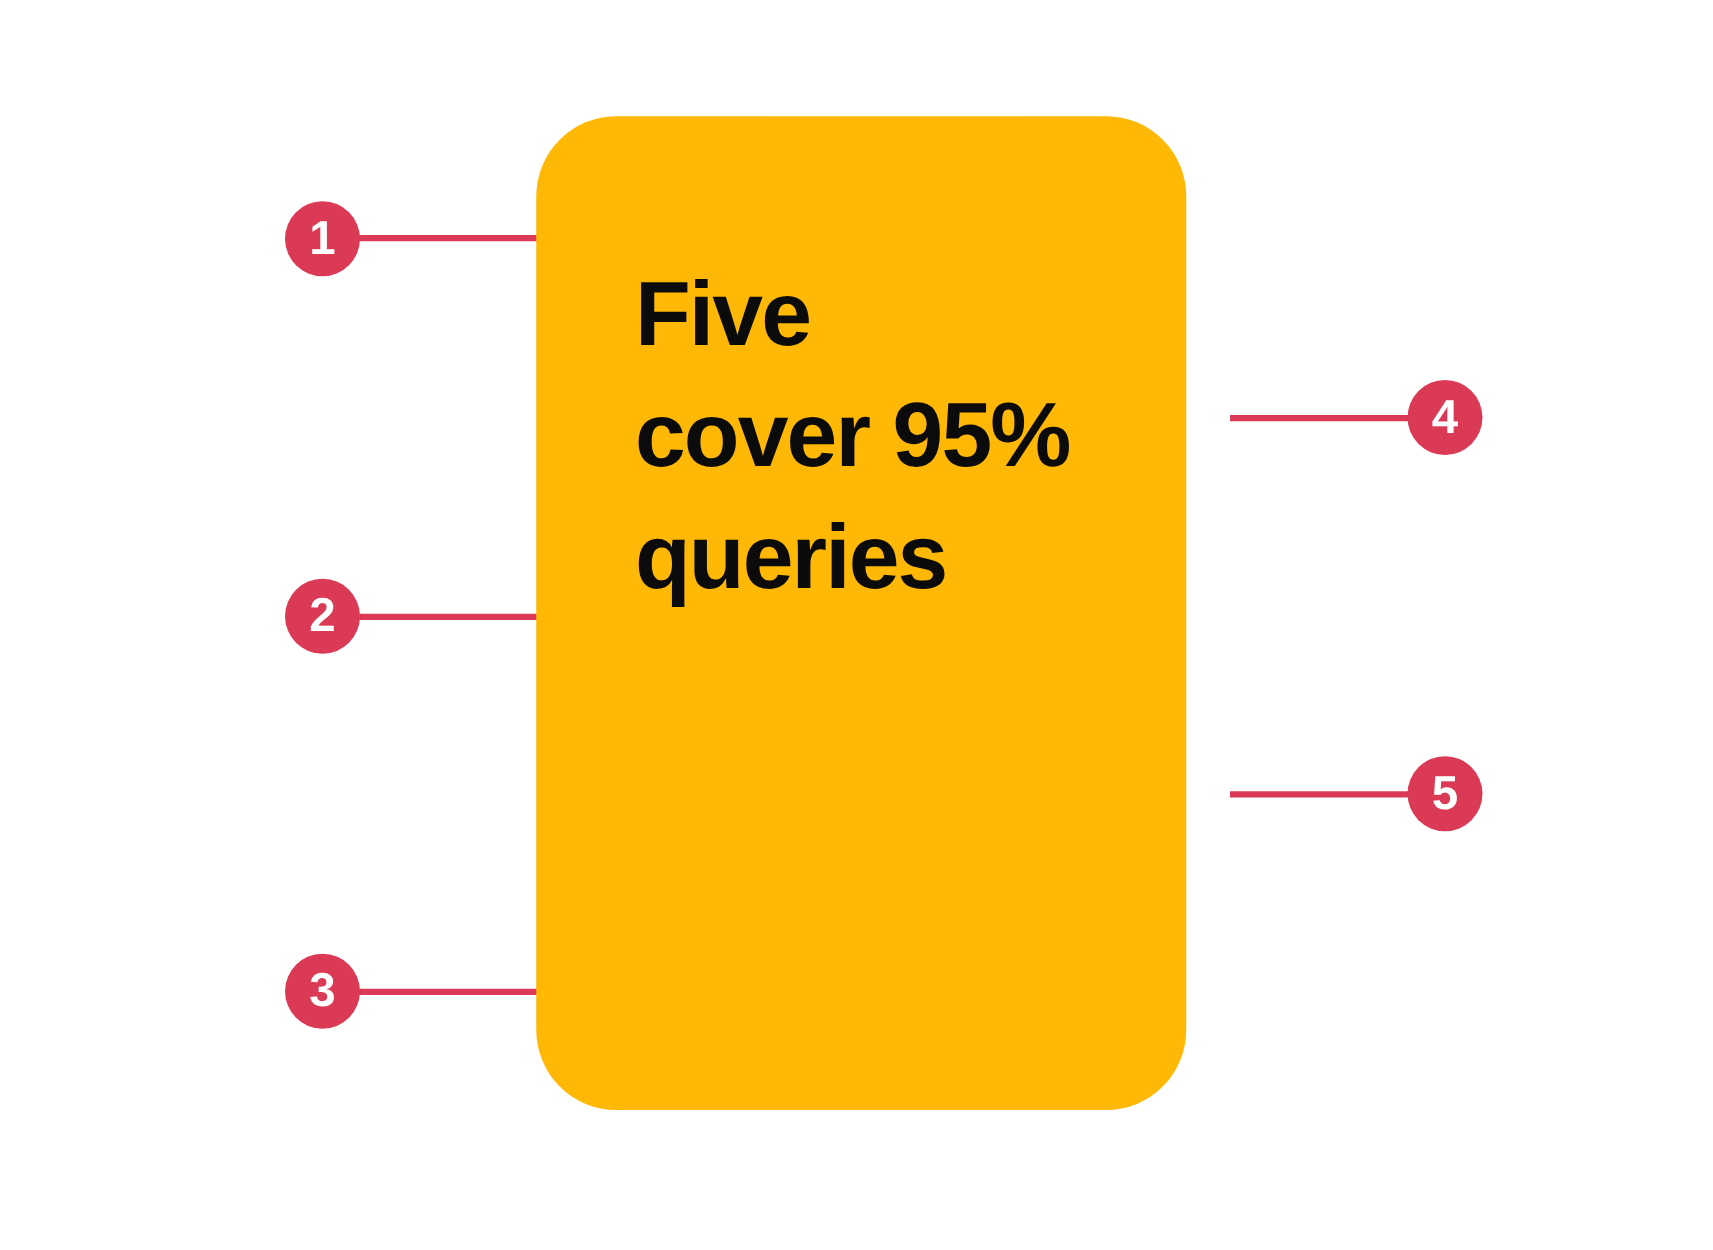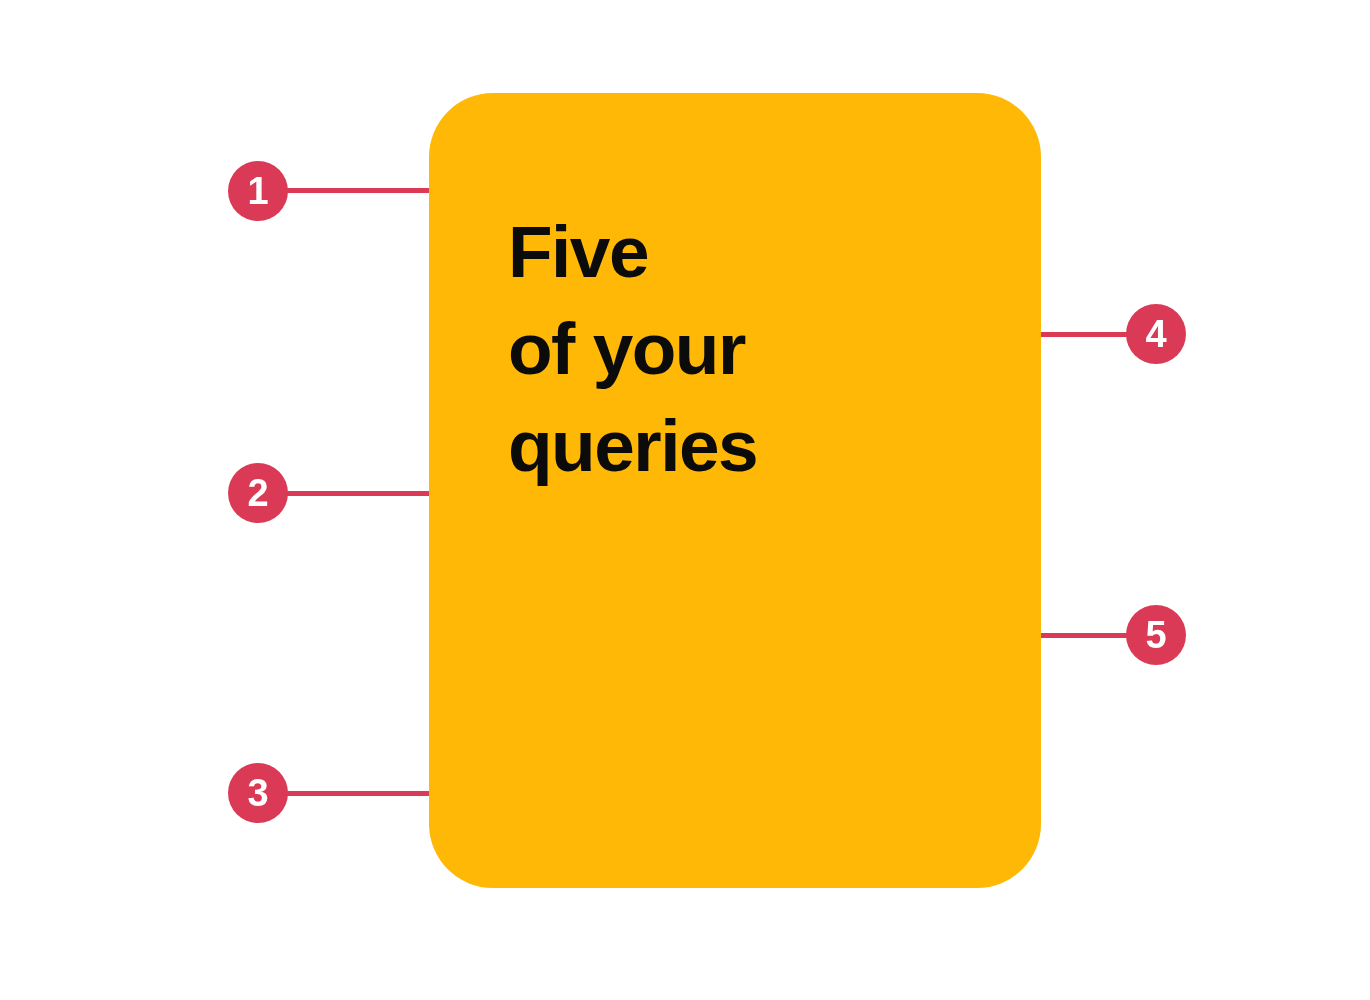--- a/index.html
+++ b/index.html
@@ -12,21 +12,21 @@
     width: 1370px;
     height: 1000px;
     background: var(--page-bg, #ffffff);
     overflow: hidden;
     font-family: "Liberation Sans", sans-serif;
   }
   .card {
     position: absolute;
     left: 429px;
     top: 93px;
-    width: 612px;
+    width: 520px;
     height: 795px;
     border-radius: 64px;
     background: var(--card-bg, #FFB805);
     z-index: 1;
   }
   .headline {
     position: absolute;
     left: 79px;
     top: 110px;
     font-size: 73px;
@@ -75,21 +75,21 @@
   .c5-badge { left: 1126px; top: 605px; }
 </style>
 </head>
 <body>
 
 <div class="stage">
 
   <div class="card">
     <div class="headline">
       <div>Five</div>
-      <div>of your</div>
+      <div>cover 95%</div>
       <div>queries</div>
     </div>
   </div>
 
   <div class="connector c1-line"></div>
   <div class="badge c1-badge">1</div>
 
   <div class="connector c2-line"></div>
   <div class="badge c2-badge">2</div>
 

